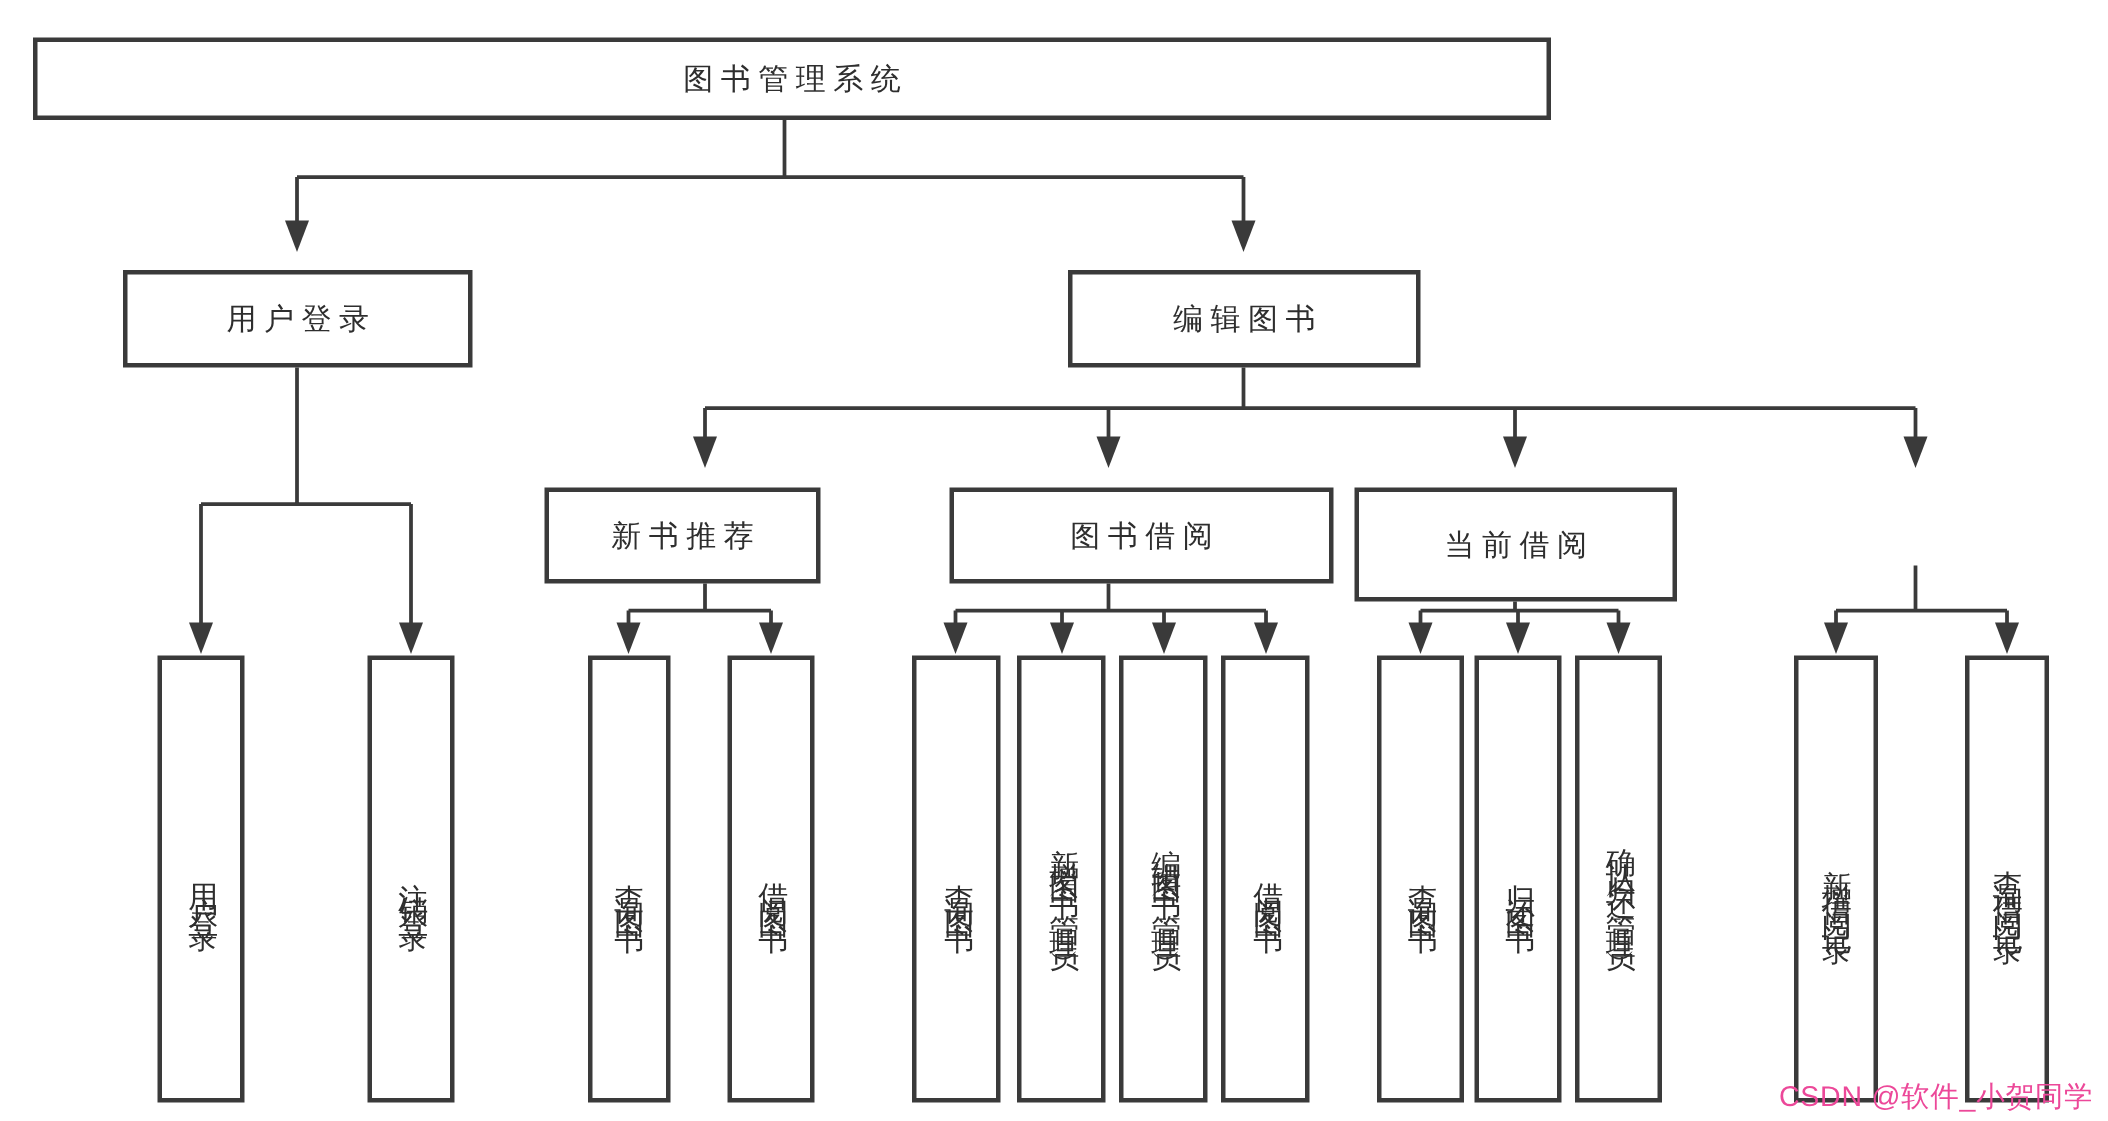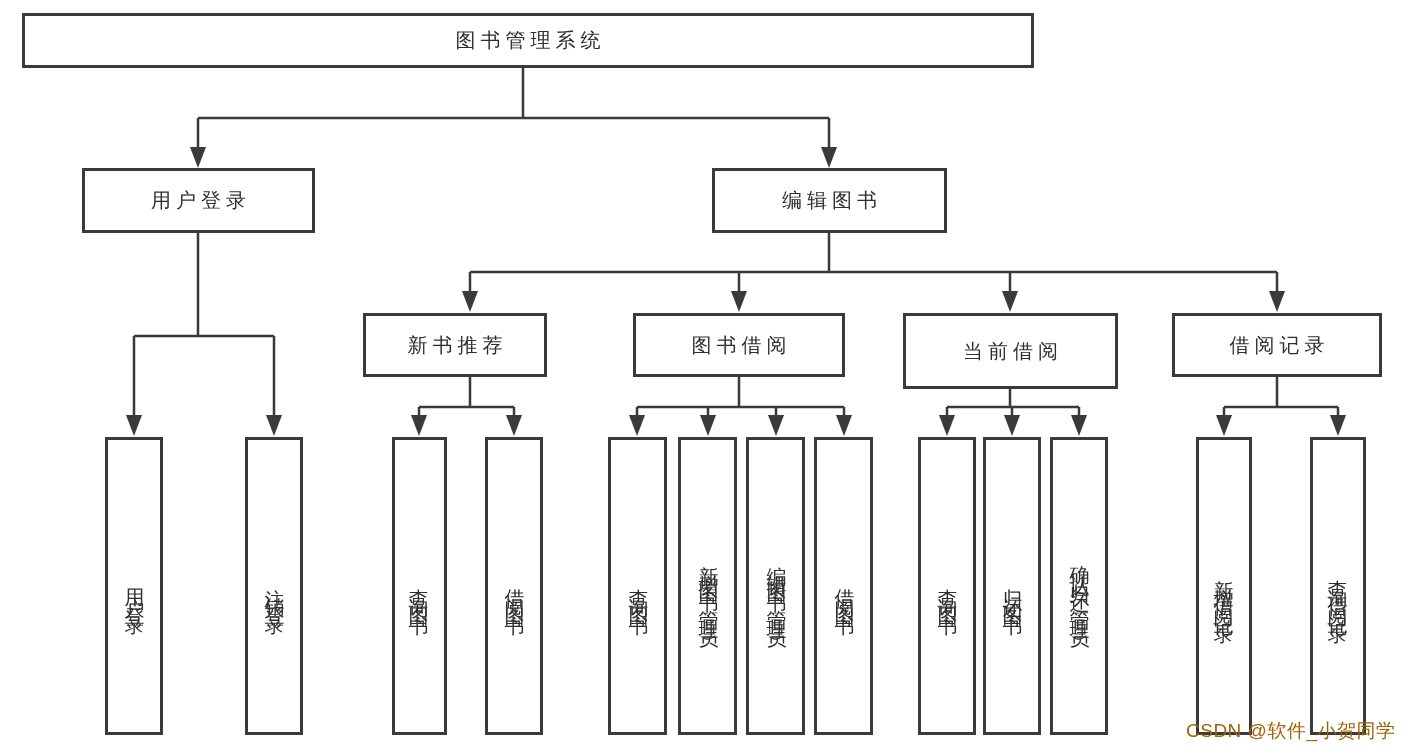--- a/index.html
+++ b/index.html
@@ -30,36 +30,37 @@
     z-index: 2;
   }
   .node-h {
     display: flex;
     align-items: center;
     justify-content: center;
     font-size: 20px;
     letter-spacing: 5px;
     text-indent: 5px;
     white-space: nowrap;
+    margin-top: 12px;
   }
   .node-v {
     writing-mode: vertical-rl;
     text-orientation: mixed;
     text-align: center;
     font-size: 20px;
     letter-spacing: 9px;
     text-indent: 9px;
     line-height: 50px;
   }
   .watermark {
     position: absolute;
     left: 1186px;
     top: 718px;
     font-size: 19px;
-    color: #a16207;
+    color: #ec4899;
     letter-spacing: 0.5px;
     white-space: nowrap;
     z-index: 5;
   }
 </style>
 </head>
 <body>
 
 <div class="canvas">
 
@@ -94,23 +95,22 @@
       <polygon points="1330,415 1346,415 1338,436"></polygon>
     </g>
   </svg>
 
   <div class="node node-h" style="left:22px; top:13px; width:1012px; height:55px;">图书管理系统</div>
 
   <div class="node node-h" style="left:82px; top:168px; width:233px; height:65px;">用户登录</div>
   <div class="node node-h" style="left:712px; top:168px; width:235px; height:65px;">编辑图书</div>
 
   <div class="node node-h" style="left:363px; top:313px; width:184px; height:64px;">新书推荐</div>
-  <div class="node node-h" style="left:633px; top:313px; width:212px; height:64px;text-align:right;">图书借阅</div>
+  <div class="node node-h" style="left:633px; top:313px; width:256px; height:64px;text-align:right;">图书借阅</div>
   <div class="node node-h" style="left:903px; top:313px; width:215px; height:76px;">当前借阅</div>
-  <div class="node node-h" style="left:1172px; top:313px; width:210px; height:64px;">借阅记录</div>
 
   <div class="node node-v" style="left:105px; top:437px; width:58px; height:298px;">用户登录</div>
   <div class="node node-v" style="left:245px; top:437px; width:58px; height:298px;">注销登录</div>
 
   <div class="node node-v" style="left:392px; top:437px; width:55px; height:298px;">查询图书</div>
   <div class="node node-v" style="left:485px; top:437px; width:58px; height:298px;">借阅图书</div>
 
   <div class="node node-v" style="left:608px; top:437px; width:59px; height:298px;">查询图书</div>
   <div class="node node-v" style="left:678px; top:437px; width:59px; height:298px;">新增图书（管理员）</div>
   <div class="node node-v" style="left:746px; top:437px; width:59px; height:298px;">编辑图书（管理员）</div>

